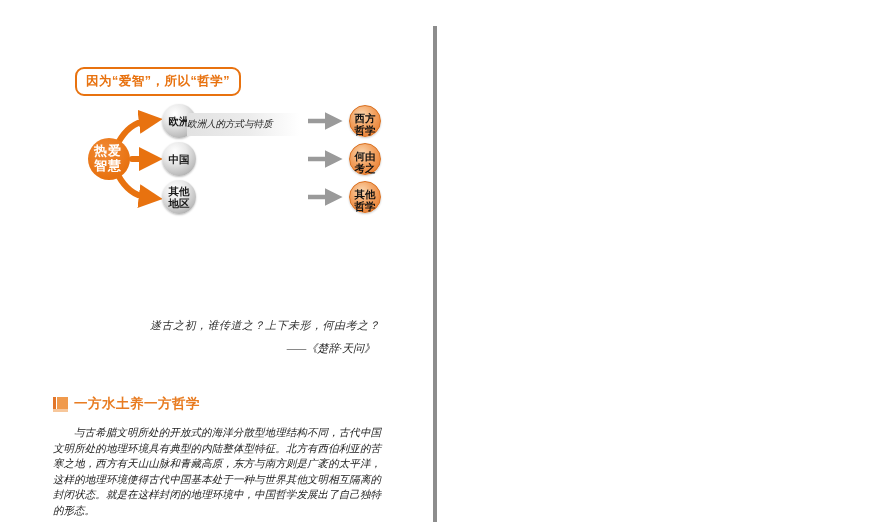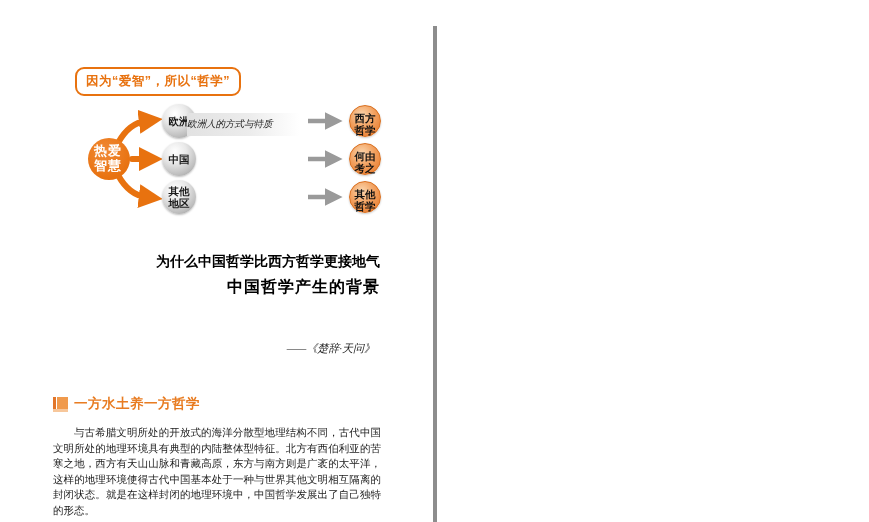--- a/index.html
+++ b/index.html
@@ -59,21 +59,21 @@
 
   
   .sec-head { position:absolute; display:flex; align-items:center; gap:6px;justify-content:flex-end; }
   .book-ic { width:15px; height:15px; flex:0 0 15px;
            background:linear-gradient(90deg,#e2762a 0 3px,#ffffff 3px 4px,#f09a4d 4px 100%);
            box-shadow:inset 0 -3px 0 #f7c79b; }
   .sec-head b { color:#e87c22; font-size:13.5px; letter-spacing:.5px; }
   .lp-sec { left:53px; top:369px; }
   .body-p { position:absolute; font-size:10.5px; line-height:15.5px; color:#1c1c1c;
            text-align:justify; text-indent:2em; }
-  .lp-body { left:53px; top:399px; width:328px; }
+  .lp-body { left:53px; top:399px; width:328px;font-style:italic; }
 </style>
 </head>
 <body>
 
 <div class="spread">
 
   <div class="page page-left">
 
     <div class="badge">因为“爱智”，所以“哲学”</div>
 
@@ -115,22 +115,21 @@
     <div class="result r1">
       <span>西方哲学</span>
     </div>
     <div class="result r2">
       <span>何由考之</span>
     </div>
     <div class="result r3">
       <span>其他哲学</span>
     </div>
 
-    <div class="tline subtitle">为什么中国哲学比西方哲学更接地气</div>
-    <div class="tline chap-title">中国哲学产生的背景</div>
+    <div class="tline quote">遂古之初，谁传道之？上下未形，何由考之？</div>
     <div class="tline quote-src">——《楚辞·天问》</div>
 
     <div class="sec-head lp-sec">
       <span class="book-ic"></span>
       <b>一方水土养一方哲学</b>
     </div>
     <p class="body-p lp-body">与古希腊文明所处的开放式的海洋分散型地理结构不同，古代中国文明所处的地理环境具有典型的内陆整体型特征。北方有西伯利亚的苦寒之地，西方有天山山脉和青藏高原，东方与南方则是广袤的太平洋，这样的地理环境使得古代中国基本处于一种与世界其他文明相互隔离的封闭状态。就是在这样封闭的地理环境中，中国哲学发展出了自己独特的形态。</p>
   </div>
 
   <div class="gutter"></div>

